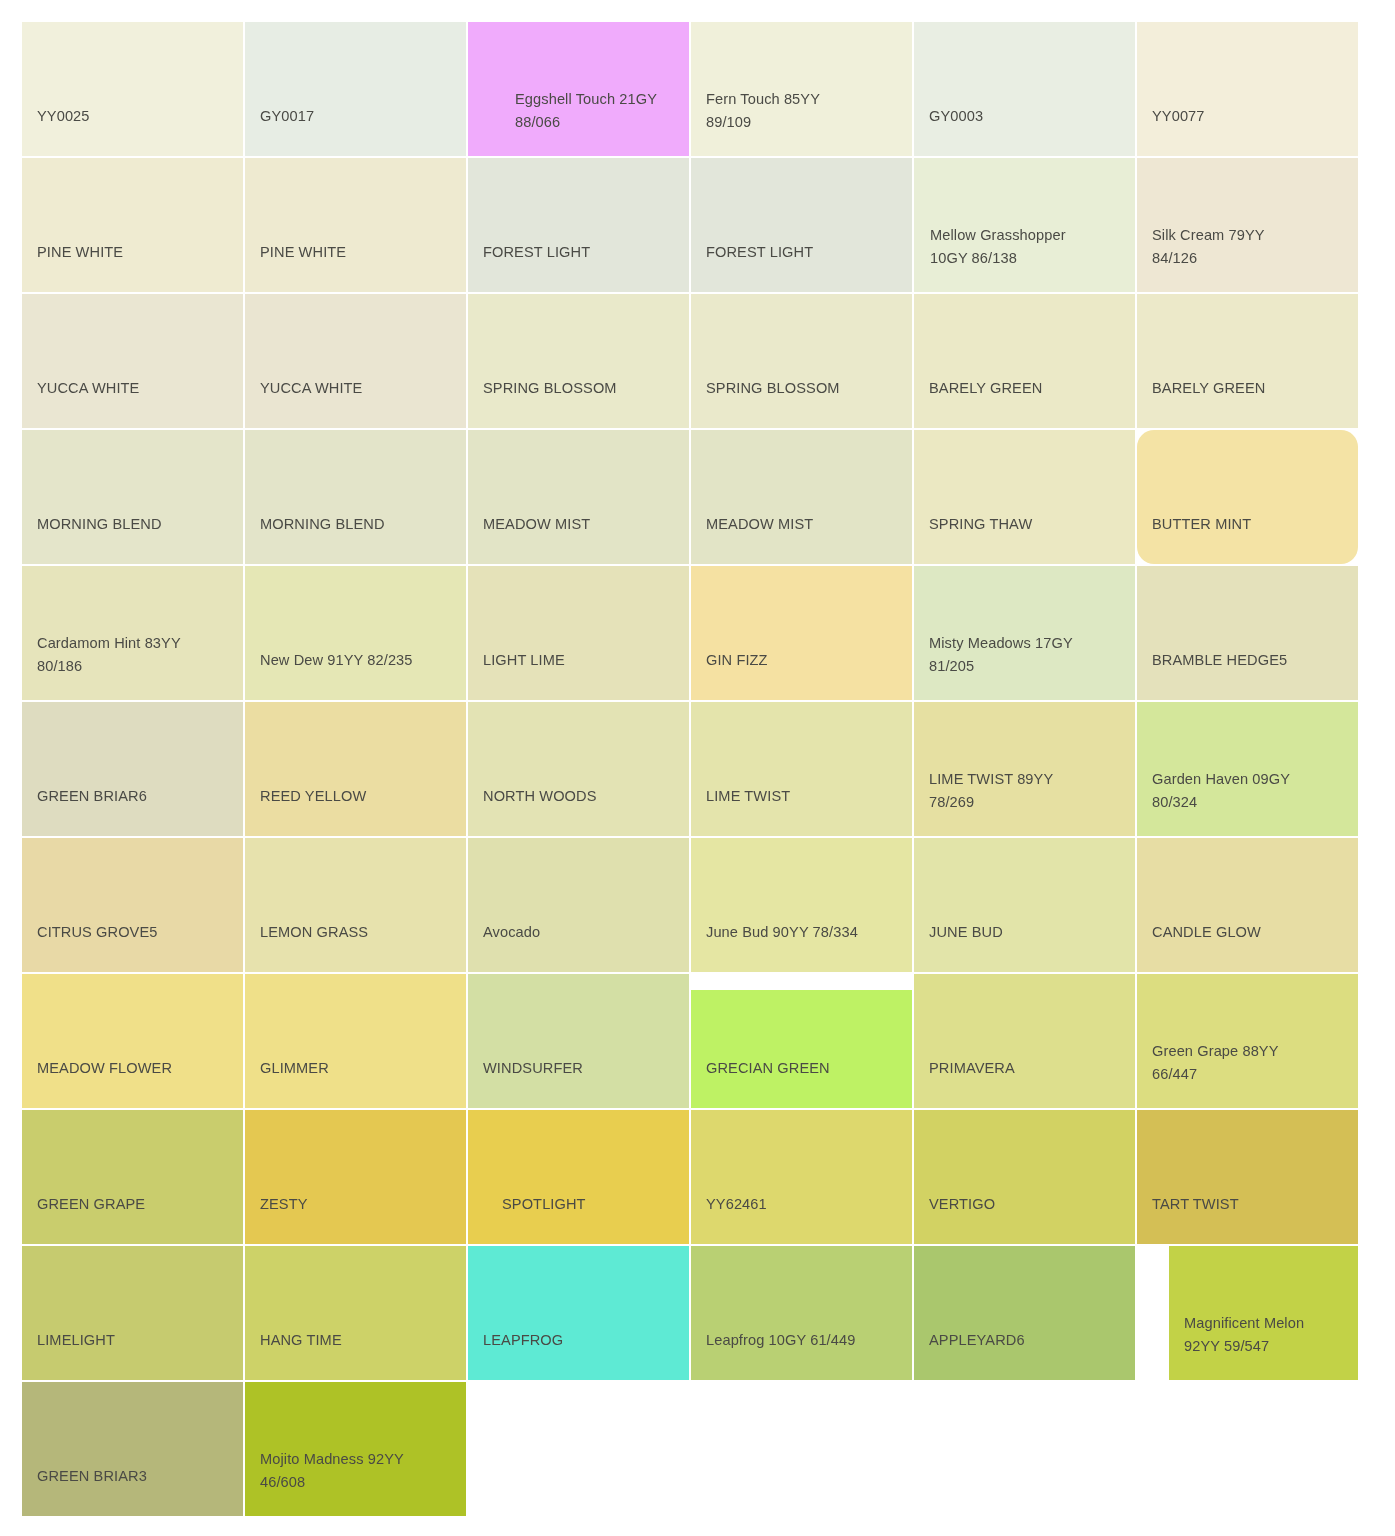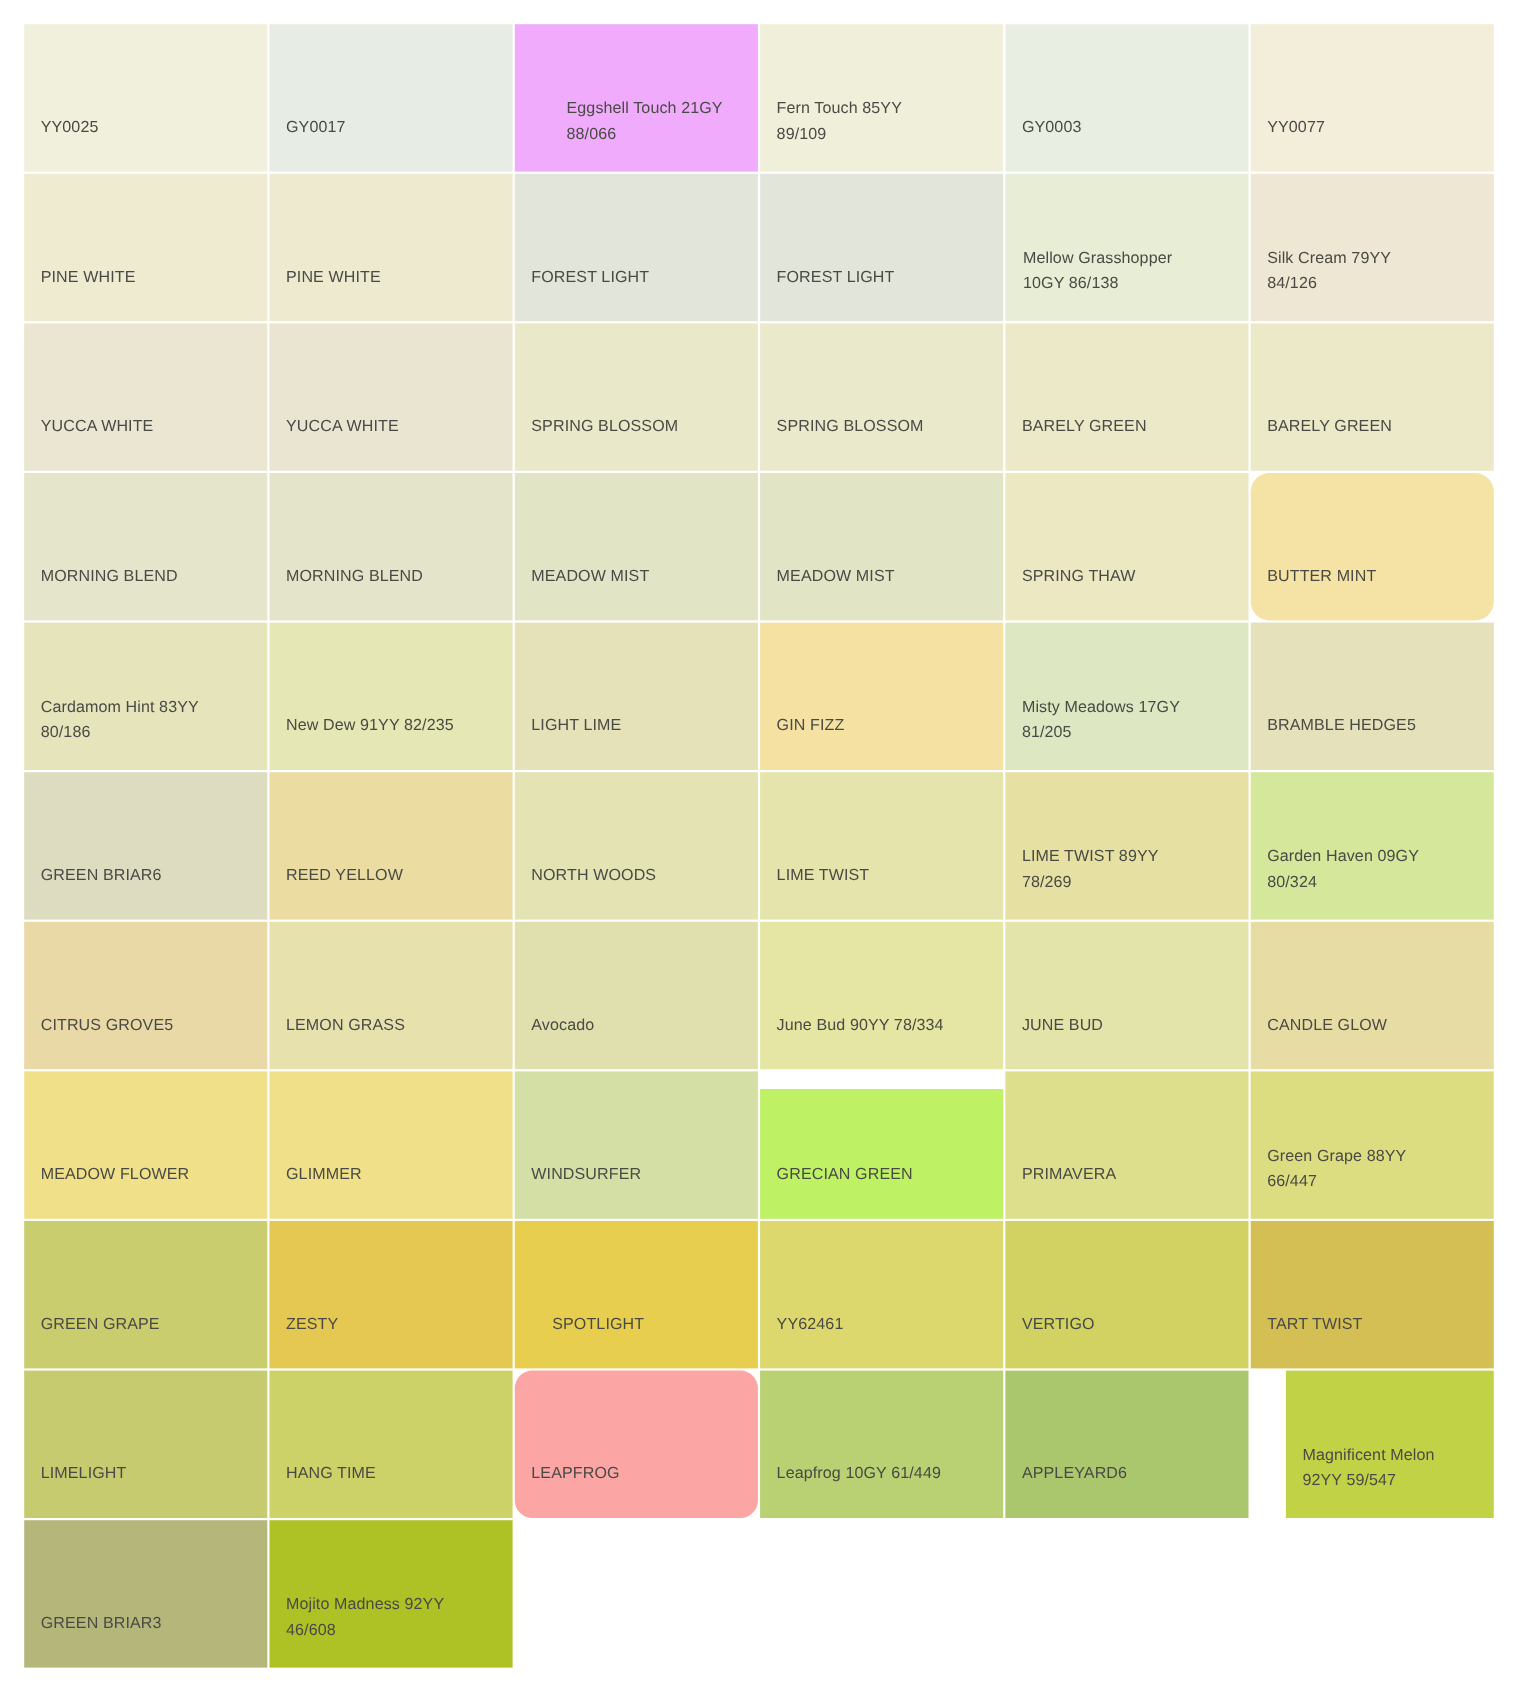--- a/index.html
+++ b/index.html
@@ -220,21 +220,21 @@
     </div>
     <div class="swatch" style="background-color: rgb(212, 191, 85);">
       <span class="swatch-label">TART TWIST</span>
     </div>
     <div class="swatch" style="background-color: rgb(198, 203, 111);">
       <span class="swatch-label">LIMELIGHT</span>
     </div>
     <div class="swatch" style="background-color: rgb(205, 210, 104);">
       <span class="swatch-label">HANG TIME</span>
     </div>
-    <div class="swatch" style="background-color: #fca5a5; border-radius: 16px;">
+    <div class="swatch" style="background-color: #5eead4;">
       <span class="swatch-label">LEAPFROG</span>
     </div>
     <div class="swatch" style="background-color: rgb(185, 208, 115);">
       <span class="swatch-label">Leapfrog 10GY 61/449</span>
     </div>
     <div class="swatch" style="background-color: rgb(170, 199, 109);">
       <span class="swatch-label">APPLEYARD6</span>
     </div>
     <div class="swatch two-line" style="background-color: rgb(194, 210, 71); margin-left: 32px;">
       <span class="swatch-label">Magnificent Melon

